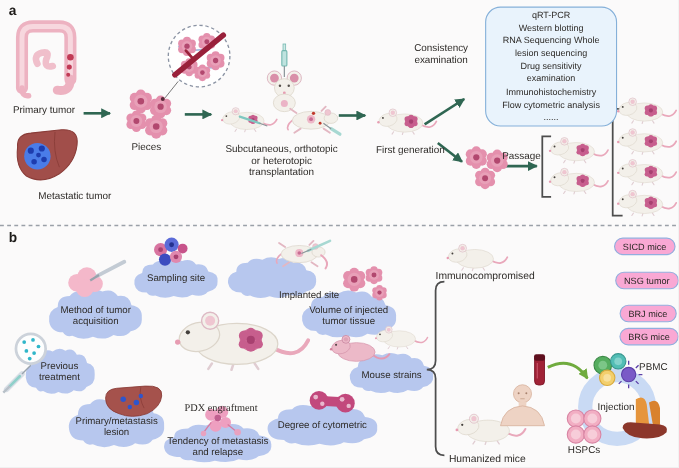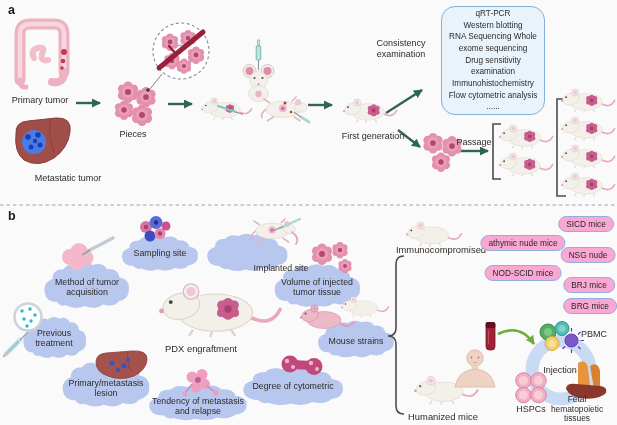--- a/index.html
+++ b/index.html
@@ -11,21 +11,21 @@
   .lbl{
     position:absolute;z-index:3;transform:translate(-50%,-50%);
     text-align:center;white-space:pre-line;font-size:9px;line-height:1.18;color:#2e2b28;
   }
   .panel-tag{
     position:absolute;z-index:3;font-weight:bold;font-size:12.5px;color:#1d1b19;
   }
   .small-lbl{font-size:8.4px;}
   .mid-lbl{font-size:9.4px;}
   #exam-box{
-    position:absolute;z-index:3;left:441px;top:6px;width:104px;height:109px;
+    position:absolute;z-index:3;left:441px;top:6px;width:120px;height:109px;
     box-sizing:border-box;background:#e9f3fc;border:1.5px solid #85b0d9;border-radius:14px;
     display:flex;flex-direction:column;justify-content:center;align-items:center;
     font-size:8.2px;line-height:1.42;text-align:center;padding:2px 3px;
   }
   .pill{
     position:absolute;z-index:3;transform:translate(-50%,-50%);
     background:#f9a8d4;border:1.4px solid #92aede;border-radius:10px;
     padding:2px 7px;font-size:8.3px;white-space:nowrap;color:#2a2824;
   }
 </style>
@@ -347,30 +347,33 @@
     <path d="M566,389 Q566,383 576,384 L600,386 Q608,387 606,393 Q600,399.5 584,398.5 Q570,397.5 566,389 Z" fill="#8c372b"></path>
   </g>
 </svg>
 
 <div class="panel-tag" style="left:8px;top:3px;">a</div>
 <div class="panel-tag" style="left:8px;top:209px;">b</div>
 
 <div class="lbl" style="left:40px;top:100px;">Primary tumor</div>
 <div class="lbl" style="left:46px;top:178px;padding-left:44px;">Metastatic tumor</div>
 <div class="lbl" style="left:133px;top:134px;">Pieces</div>
+<div class="lbl" style="left:256px;top:146px;">Subcutaneous, orthotopic
+or heterotopic
+transplantation</div>
 <div class="lbl" style="left:373px;top:136px;">First generation</div>
 <div class="lbl" style="left:401px;top:49px;">Consistency
 examination</div>
 <div class="lbl" style="left:474px;top:142px;">Passage</div>
 
 <div id="exam-box">
   <div>qRT-PCR</div>
   <div>Western blotting</div>
   <div>RNA Sequencing Whole</div>
-  <div>exome sequencing</div>
+  <div>lesion sequencing</div>
   <div>Drug sensitivity</div>
   <div>examination</div>
   <div>Immunohistochemistry</div>
   <div>Flow cytometric analysis</div>
   <div>......</div>
 </div>
 
 <div class="lbl" style="left:160px;top:253px;font-size:8.8px;text-align:center;">Sampling site</div>
 <div class="lbl" style="left:247px;top:268px;font-size:8.8px;margin-left:34px;">Implanted site</div>
 <div class="lbl" style="left:87px;top:287px;font-size:8.8px;">Method of tumor
@@ -379,31 +382,26 @@
 treatment</div>
 <div class="lbl" style="left:106px;top:388px;font-size:8.8px;">Primary/metastasis
 lesion</div>
 <div class="lbl" style="left:317px;top:287px;font-size:8.8px;">Volume of injected
 tumor tissue</div>
 <div class="lbl" style="left:356px;top:341px;font-size:8.8px;">Mouse strains</div>
 <div class="lbl" style="left:198px;top:406px;font-size:8.8px;">Tendency of metastasis
 and relapse</div>
 <div class="lbl" style="left:293px;top:386px;font-size:8.8px;">Degree of cytometric</div>
 
-<div class="lbl mid-lbl" style="left:201px;top:349px;">PDX engraftment</div>
+<div class="lbl mid-lbl" style="left:201px;top:372px;font-family:Liberation Serif, serif;">PDX engraftment</div>
 <div class="lbl mid-lbl" style="left:441px;top:250px;">Immunocompromised</div>
 <div class="lbl mid-lbl" style="left:443px;top:417px;">Humanized mice</div>
 
-<div class="pill" style="left:523px;top:243px;">athymic nude mice</div>
-<div class="pill" style="left:523px;top:273px;">NOD-SCID mice</div>
 <div class="pill" style="left:586px;top:224px;">SICD mice</div>
-<div class="pill" style="left:588px;top:255px;">NSG nude</div>
+<div class="pill" style="left:588px;top:255px;">NSG tumor</div>
 <div class="pill" style="left:589px;top:285px;">BRJ mice</div>
 <div class="pill" style="left:590px;top:306px;">BRG mice</div>
 
 <div class="lbl" style="left:594px;top:334px;">PBMC</div>
 <div class="lbl" style="left:560px;top:370px;">Injection</div>
 <div class="lbl" style="left:531px;top:409px;">HSPCs</div>
-<div class="lbl small-lbl" style="left:577px;top:409px;line-height:1.15;">Fetal
-hematopoietic
-tissues</div>
 
 </div>
 
 </body></html>

